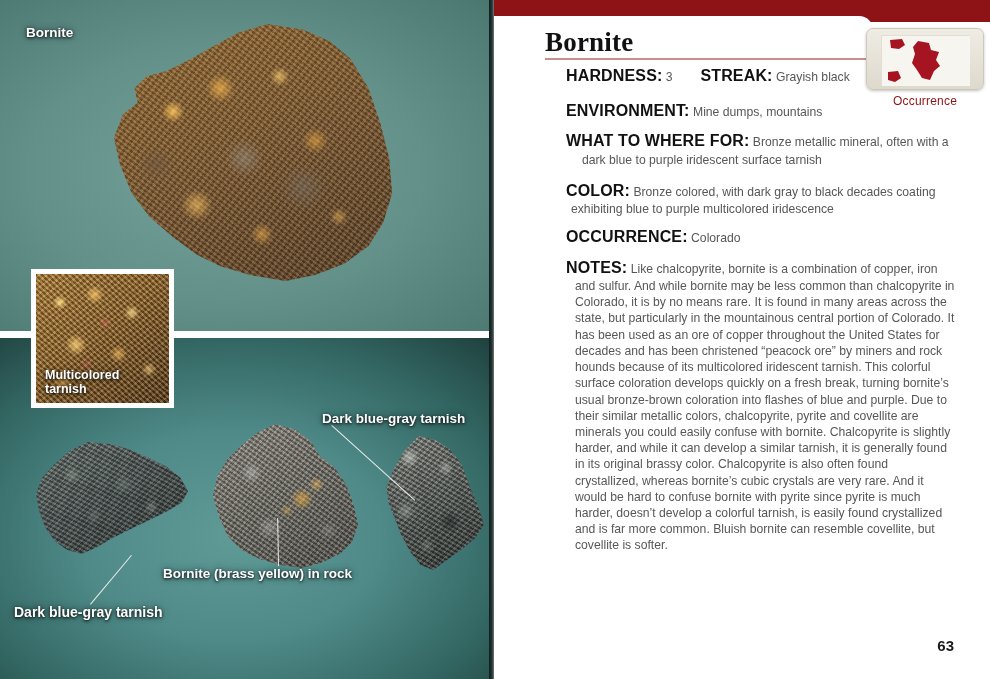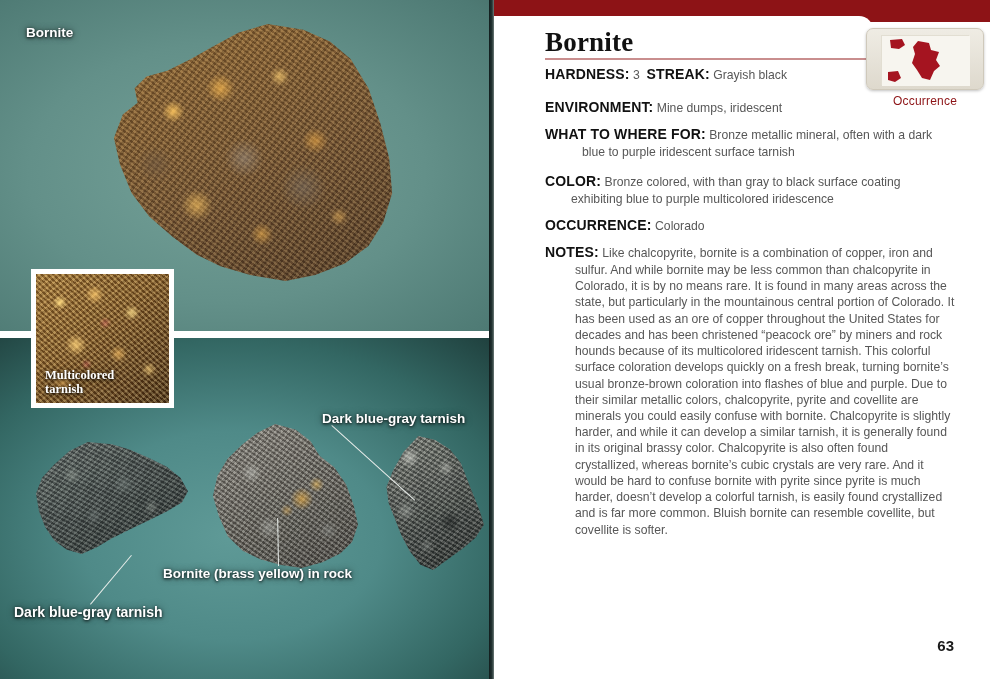--- a/index.html
+++ b/index.html
@@ -76,21 +76,20 @@
       radial-gradient(circle 8px at 38% 70%, rgba(190,96,104,.4), transparent 70%),
       repeating-linear-gradient(42deg, rgba(255,236,190,.22) 0 2px, rgba(66,44,26,.26) 2px 4px),
       repeating-linear-gradient(-38deg, rgba(255,224,170,.16) 0 2px, rgba(48,32,20,.22) 2px 5px),
       linear-gradient(140deg,#9c7a46,#7a5c34 45%,#5a4328 75%,#3e2e1c);
     filter:saturate(1.2) contrast(1.08);
   }
   .inset-caption{
     position:absolute; left:9px; bottom:6px; z-index:3;
     color:#ffffff; font-size:12.5px; font-weight:700; line-height:1.18;
     text-shadow:0 1px 3px rgba(0,0,0,.85), 0 0 6px rgba(0,0,0,.6);
-    font-family:Liberation Serif, serif;
   }
 
   
   .spec{ position:absolute; z-index:3; filter:saturate(.86) contrast(1.04); }
   #spec-left{
     left:36px; top:442px; width:152px; height:112px;
     clip-path: polygon(34% 0%, 50% 2%, 62% 7%, 74% 14%, 86% 22%, 95% 32%, 100% 44%,
                        96% 54%, 86% 62%, 74% 70%, 62% 78%, 50% 86%, 40% 94%, 30% 100%,
                        20% 96%, 12% 88%, 6% 76%, 2% 62%, 0% 46%, 4% 32%, 12% 20%, 22% 8%);
     background:
@@ -191,21 +190,21 @@
     font-family:"Liberation Serif", serif; font-weight:700; font-size:27px;
     color:#111111; letter-spacing:.2px; line-height:1.05;
   }
   #title-rule{
     margin-top:2px; margin-bottom:5px; width:342px; height:1.6px;
     background:#c98e8e;
   }
 
   .row{ color:#575757; font-size:12.2px; line-height:1.33; margin-bottom:9px;
         padding-left:37px; text-indent:-37px; }
-  .lbl{ color:#111111; font-weight:700; font-size:14px; letter-spacing:.15px; }
+  .lbl{ color:#111111; font-weight:700; font-size:16px; letter-spacing:.15px;margin-left:21px; }
   #row-hardness{ margin-bottom:14px; padding-left:0; text-indent:0; }
   #row-environment{ padding-left:0; text-indent:0; margin-bottom:9px; }
   #row-look{ padding-left:37px; text-indent:-37px; margin-bottom:12px; }
   #row-size{ padding-left:26px; text-indent:-26px; }
   #row-color{ padding-left:26px; text-indent:-26px; }
   #row-occurrence{ padding-left:0; text-indent:0; }
   #row-notes{ padding-left:30px; text-indent:-30px; margin-bottom:11px; }
   #row-where{ padding-left:30px; text-indent:-30px; margin-bottom:0; }
 
   #page-number{
@@ -271,32 +270,32 @@
 
       <div class="row" id="row-hardness">
         <span class="lbl">HARDNESS:</span>
         <span>3</span>&nbsp;
         <span class="lbl">STREAK:</span>
         <span>Grayish black</span>
       </div>
 
       <div class="row" id="row-environment">
         <span class="lbl">ENVIRONMENT:</span>
-        <span>Mine dumps, iridescent</span>
+        <span>Mine dumps, mountains</span>
       </div>
 
       <div class="row" id="row-look">
         <span class="lbl">WHAT TO WHERE FOR:</span>
         <span>Bronze metallic mineral, often with a dark blue to purple iridescent surface tarnish</span>
       </div>
 
 
       <div class="row" id="row-color">
         <span class="lbl">COLOR:</span>
-        <span>Bronze colored, with than gray to black surface coating exhibiting blue to purple multicolored iridescence</span>
+        <span>Bronze colored, with dark gray to black decades coating exhibiting blue to purple multicolored iridescence</span>
       </div>
 
       <div class="row" id="row-occurrence">
         <span class="lbl">OCCURRENCE:</span>
         <span>Colorado</span>
       </div>
 
       <div class="row" id="row-notes">
         <span class="lbl">NOTES:</span>
         <span>Like chalcopyrite, bornite is a combination of copper, iron and sulfur. And while bornite may be less common than chalcopyrite in Colorado, it is by no means rare. It is found in many areas across the state, but particularly in the mountainous central portion of Colorado. It has been used as an ore of copper throughout the United States for decades and has been christened “peacock ore” by miners and rock hounds because of its multicolored iridescent tarnish. This colorful surface coloration develops quickly on a fresh break, turning bornite’s usual bronze-brown coloration into flashes of blue and purple. Due to their similar metallic colors, chalcopyrite, pyrite and covellite are minerals you could easily confuse with bornite. Chalcopyrite is slightly harder, and while it can develop a similar tarnish, it is generally found in its original brassy color. Chalcopyrite is also often found crystallized, whereas bornite’s cubic crystals are very rare. And it would be hard to confuse bornite with pyrite since pyrite is much harder, doesn’t develop a colorful tarnish, is easily found crystallized and is far more common. Bluish bornite can resemble covellite, but covellite is softer.</span>

